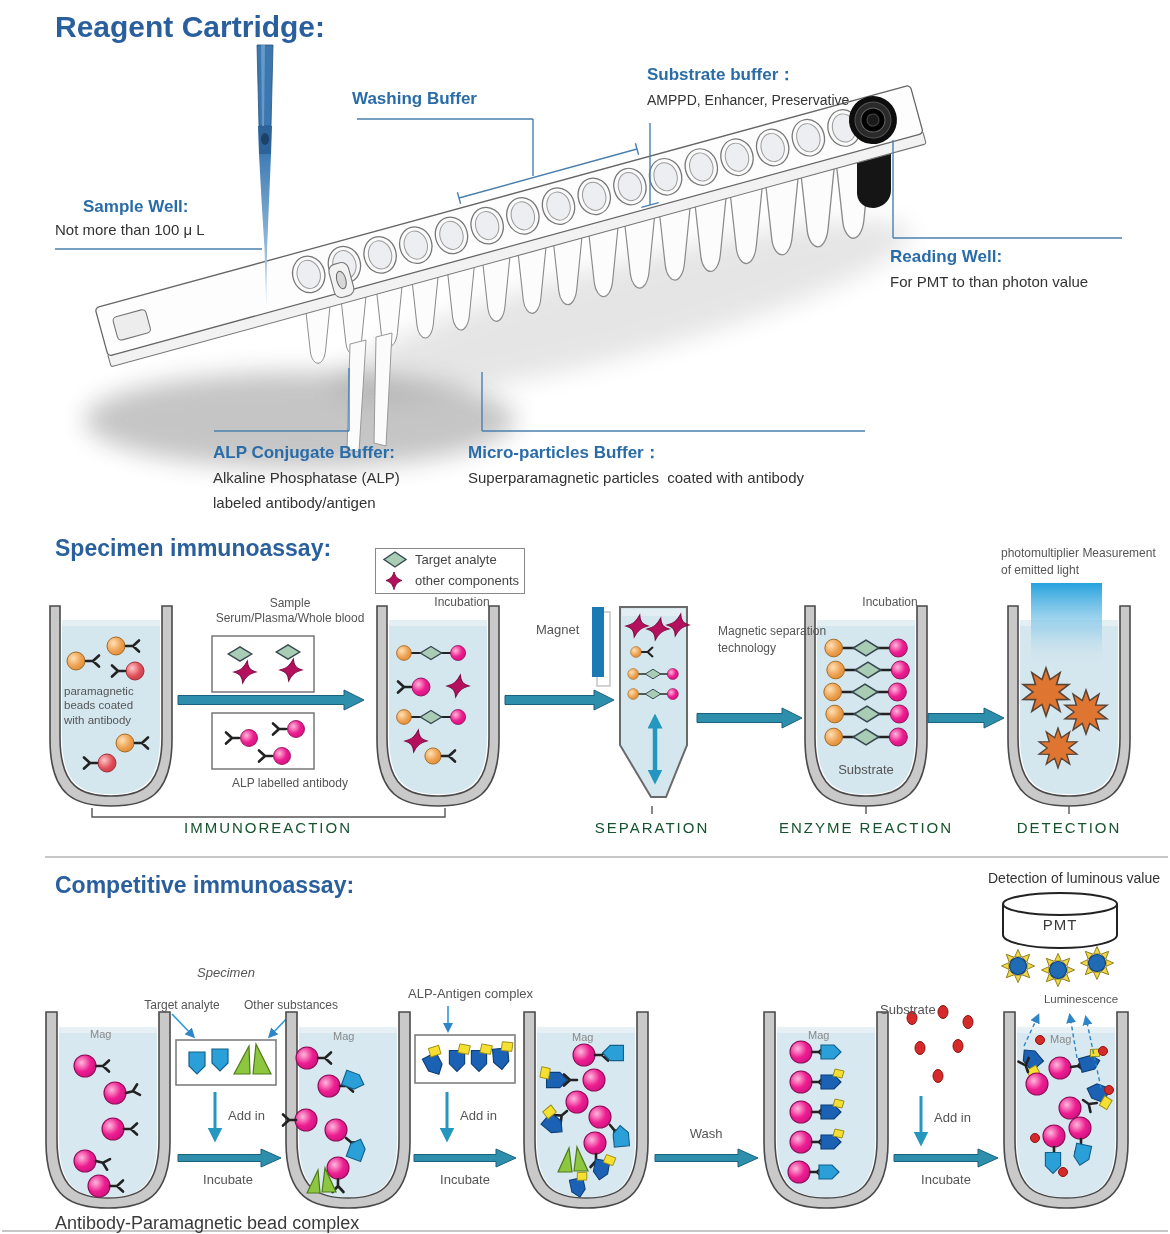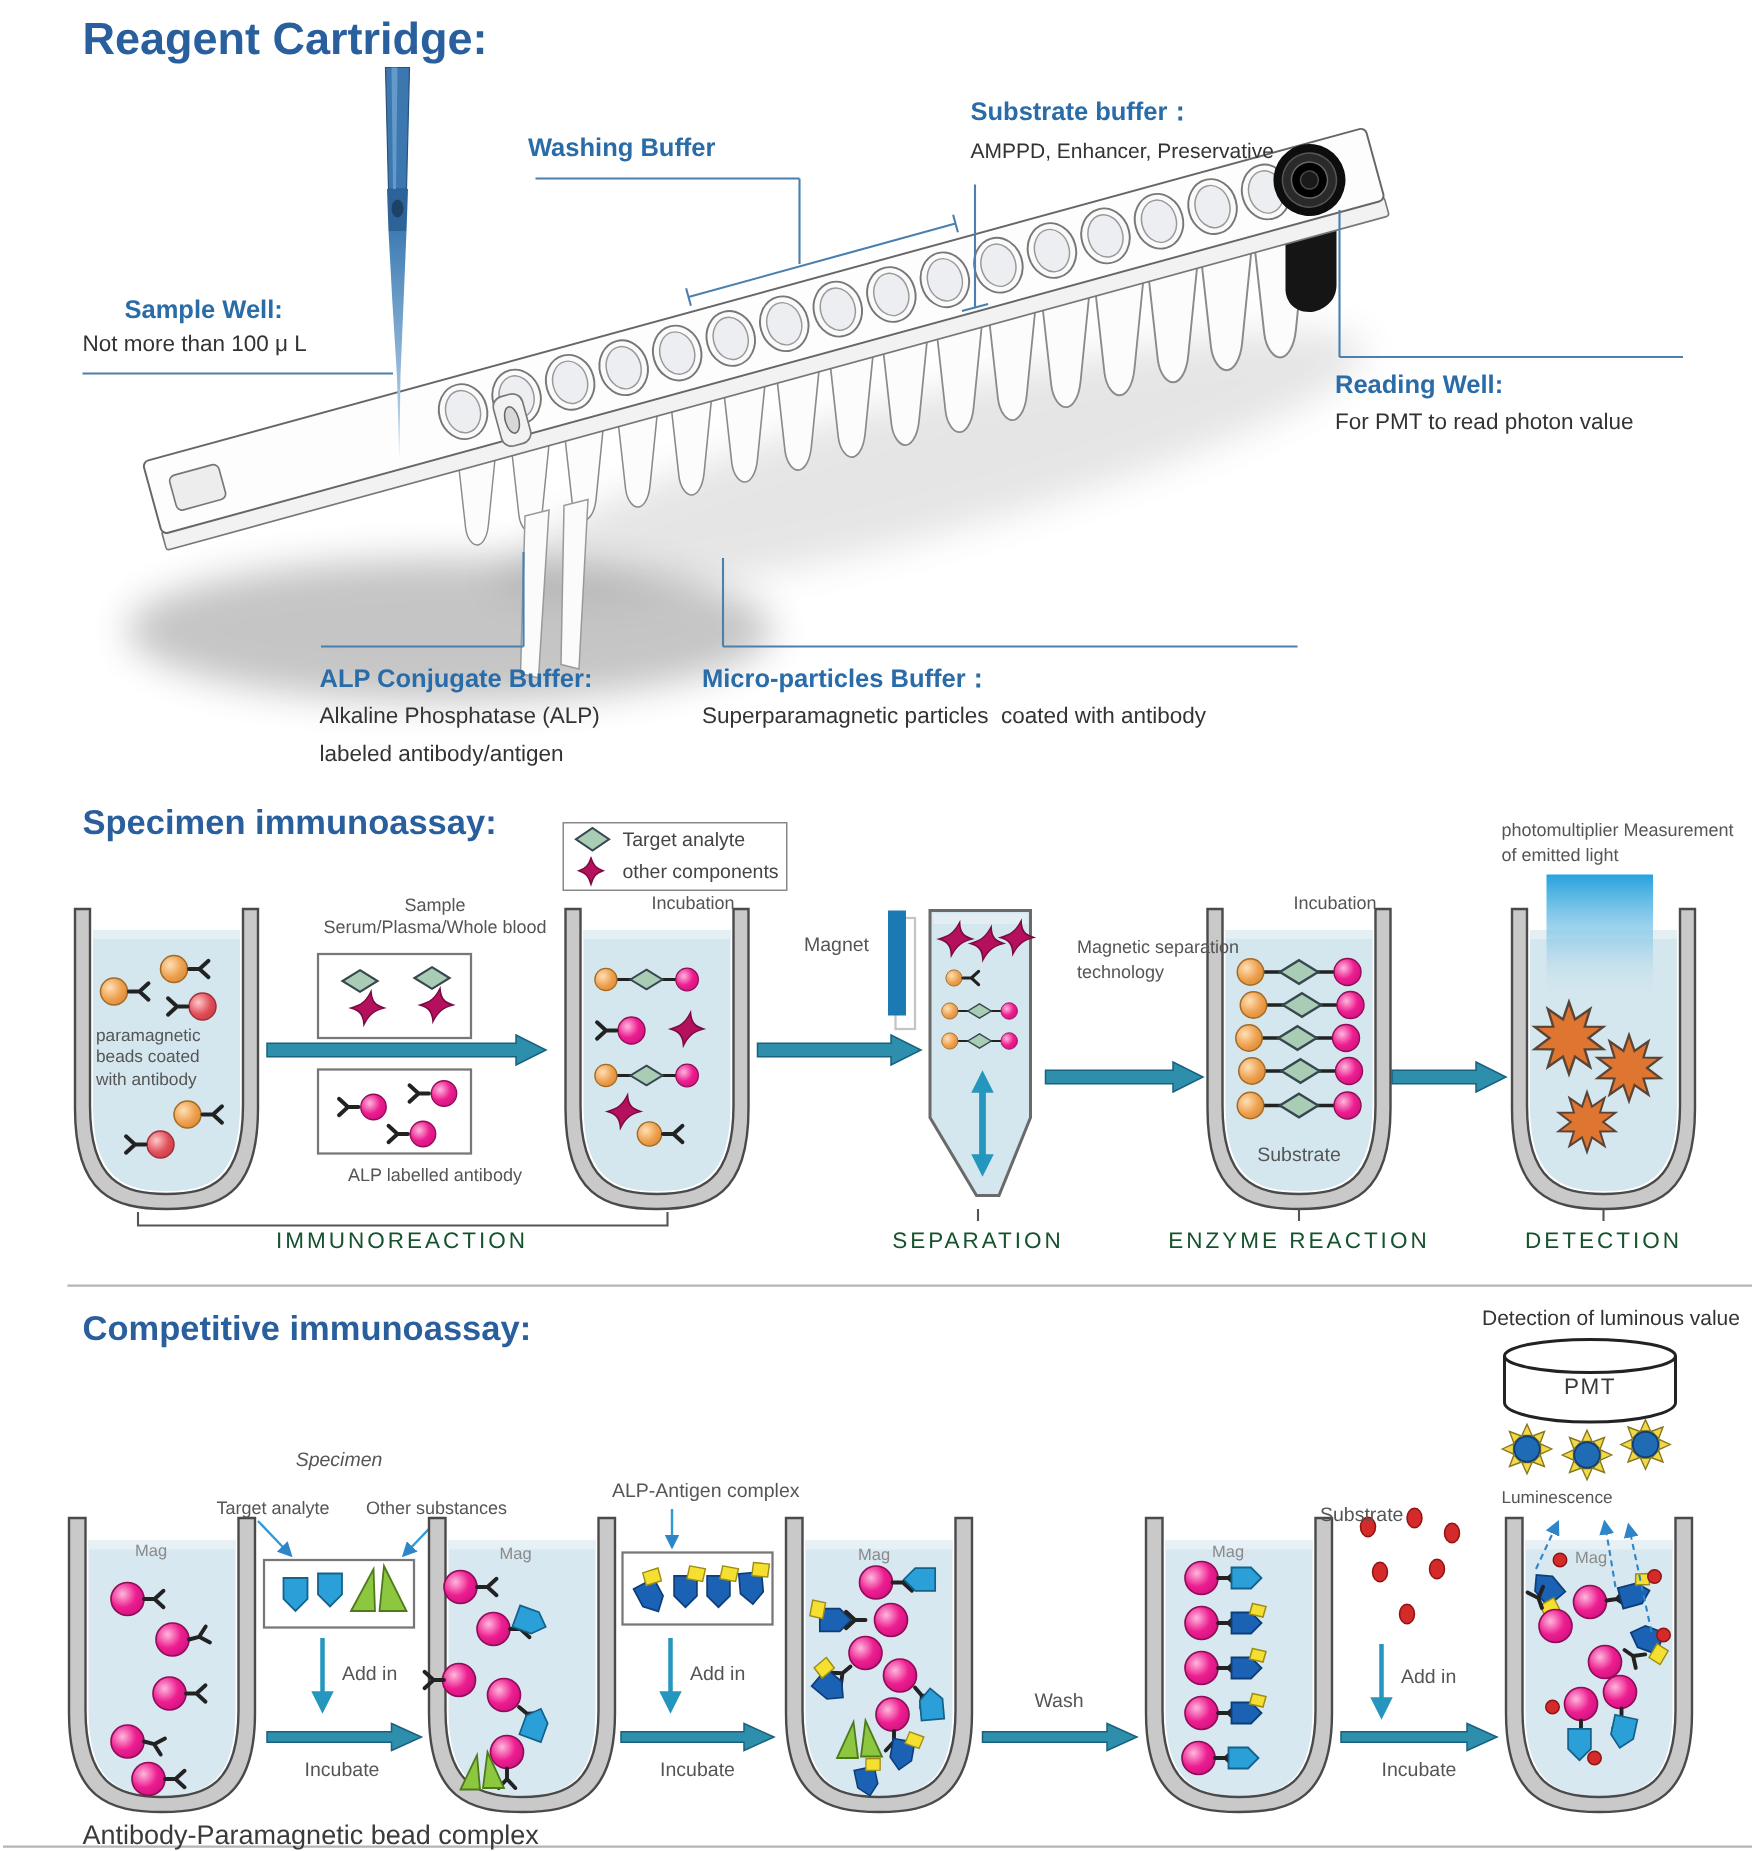--- a/index.html
+++ b/index.html
@@ -496,21 +496,21 @@
 <line x1="2" y1="1231" x2="1168" y2="1231" stroke="#b5b5b5" stroke-width="1.5"></line>
 </svg>
 
 <div class="lbl t-main" style="left:55px;top:8px;">Reagent Cartridge:</div>
 <div class="lbl t-blue17" style="left:55px;top:196px;margin-left:28px;">Sample Well:</div>
 <div class="lbl t-desc15" style="left:55px;top:221px;">Not more than 100 μ L</div>
 <div class="lbl t-blue17" style="left:352px;top:88px;">Washing Buffer</div>
 <div class="lbl t-blue17" style="left:647px;top:64px;">Substrate buffer：</div>
 <div class="lbl t-dark14" style="left:647px;top:92px;">AMPPD, Enhancer, Preservative</div>
 <div class="lbl t-blue17" style="left:890px;top:246px;">Reading Well:</div>
-<div class="lbl t-desc15" style="left:890px;top:273px;">For PMT to read photon value</div>
+<div class="lbl t-desc15" style="left:890px;top:273px;">For PMT to than photon value</div>
 <div class="lbl t-blue17" style="left:213px;top:442px;">ALP Conjugate Buffer:</div>
 <div class="lbl t-desc15" style="left:213px;top:469px;">Alkaline Phosphatase (ALP)</div>
 <div class="lbl t-desc15" style="left:213px;top:494px;">labeled antibody/antigen</div>
 <div class="lbl t-blue17" style="left:468px;top:442px;">Micro-particles Buffer：</div>
 <div class="lbl t-desc15" style="left:468px;top:469px;">Superparamagnetic particles  coated with antibody</div>
 
 <div class="lbl t-section" style="left:55px;top:534px;">Specimen immunoassay:</div>
 <div id="legend-box">
   <div class="legend-row">
     <svg width="26" height="17">
@@ -538,21 +538,21 @@
 <div class="lbl t-sm" style="left:977px;top:546px;">photomultiplier Measurement</div>
 <div class="lbl t-sm" style="left:977px;top:563px;">of emitted light</div>
 <div class="lbl t-stage ctr" style="left:118px;top:819px;width:300px;">IMMUNOREACTION</div>
 <div class="lbl t-stage ctr" style="left:552px;top:819px;width:200px;">SEPARATION</div>
 <div class="lbl t-stage ctr" style="left:766px;top:819px;width:200px;">ENZYME REACTION</div>
 <div class="lbl t-stage ctr" style="left:969px;top:819px;width:200px;">DETECTION</div>
 
 <div class="lbl t-section" style="left:55px;top:871px;">Competitive immunoassay:</div>
 <div class="lbl t-dark14" style="left:988px;top:870px;">Detection of luminous value</div>
 <div class="lbl t-dark13 ctr" style="left:1010px;top:916px;width:100px;letter-spacing:1px;font-size:15px;">PMT</div>
-<div class="lbl t-xs ctr" style="left:978px;top:992px;width:120px;">Luminescence</div>
+<div class="lbl t-xs ctr" style="left:1021px;top:992px;width:120px;">Luminescence</div>
 <div class="lbl t-sm13 ctr" style="left:166px;top:965px;width:120px;font-style:italic;">Specimen</div>
 <div class="lbl t-sm ctr" style="left:98px;top:998px;width:120px;">Target analyte</div>
 <div class="lbl t-sm ctr" style="left:207px;top:998px;width:120px;">Other substances</div>
 <div class="lbl t-sm13" style="left:408px;top:986px;">ALP-Antigen complex</div>
 <div class="lbl t-sm13" style="left:880px;top:1002px;">Substrate</div>
 <div class="lbl t-mag" style="left:90px;top:1028px;">Mag</div>
 <div class="lbl t-mag" style="left:333px;top:1030px;">Mag</div>
 <div class="lbl t-mag" style="left:572px;top:1031px;">Mag</div>
 <div class="lbl t-mag" style="left:808px;top:1029px;">Mag</div>
 <div class="lbl t-mag" style="left:1050px;top:1033px;">Mag</div>

